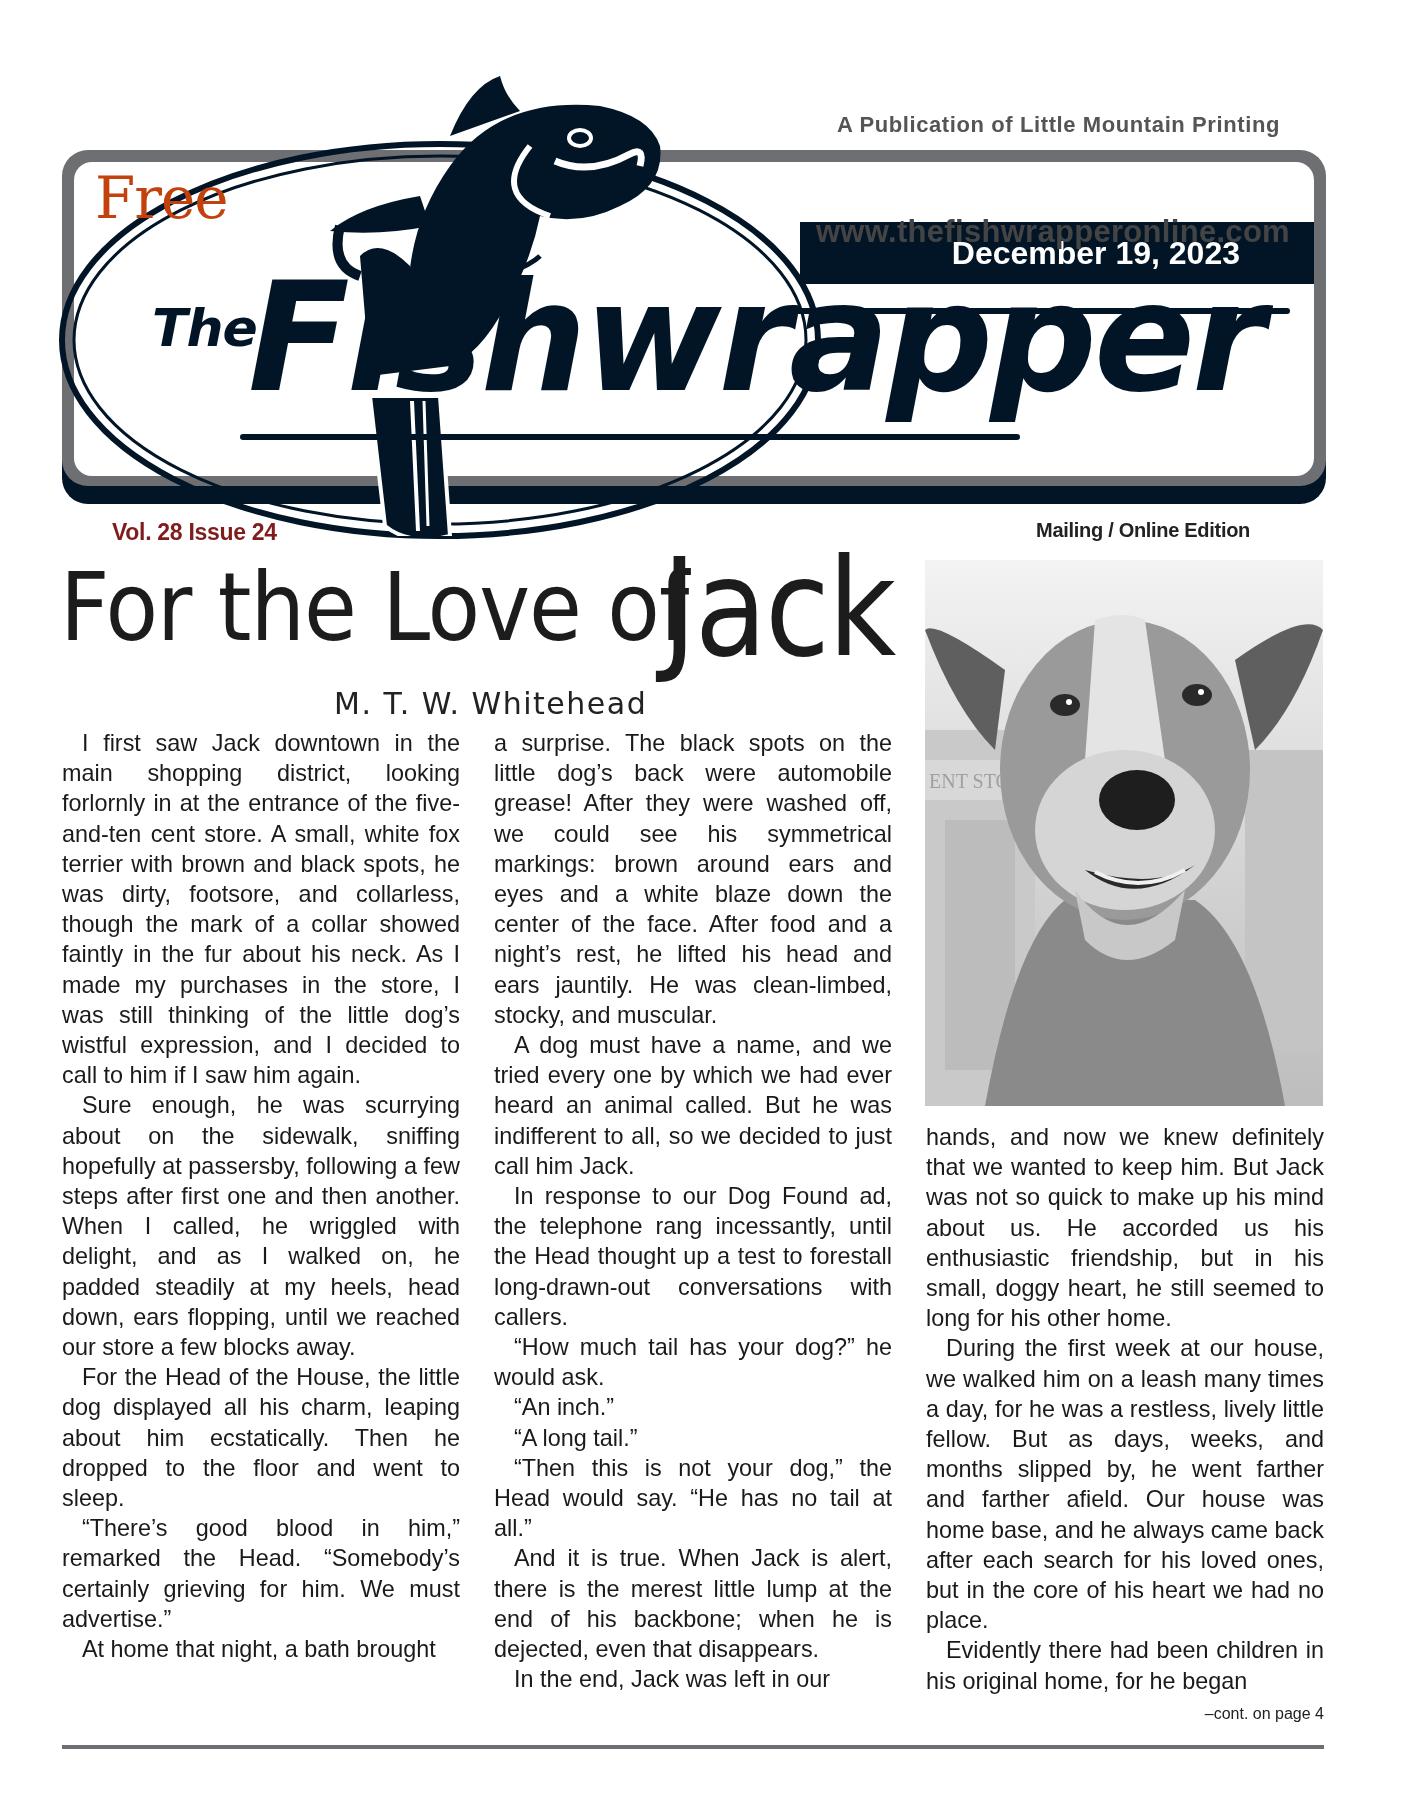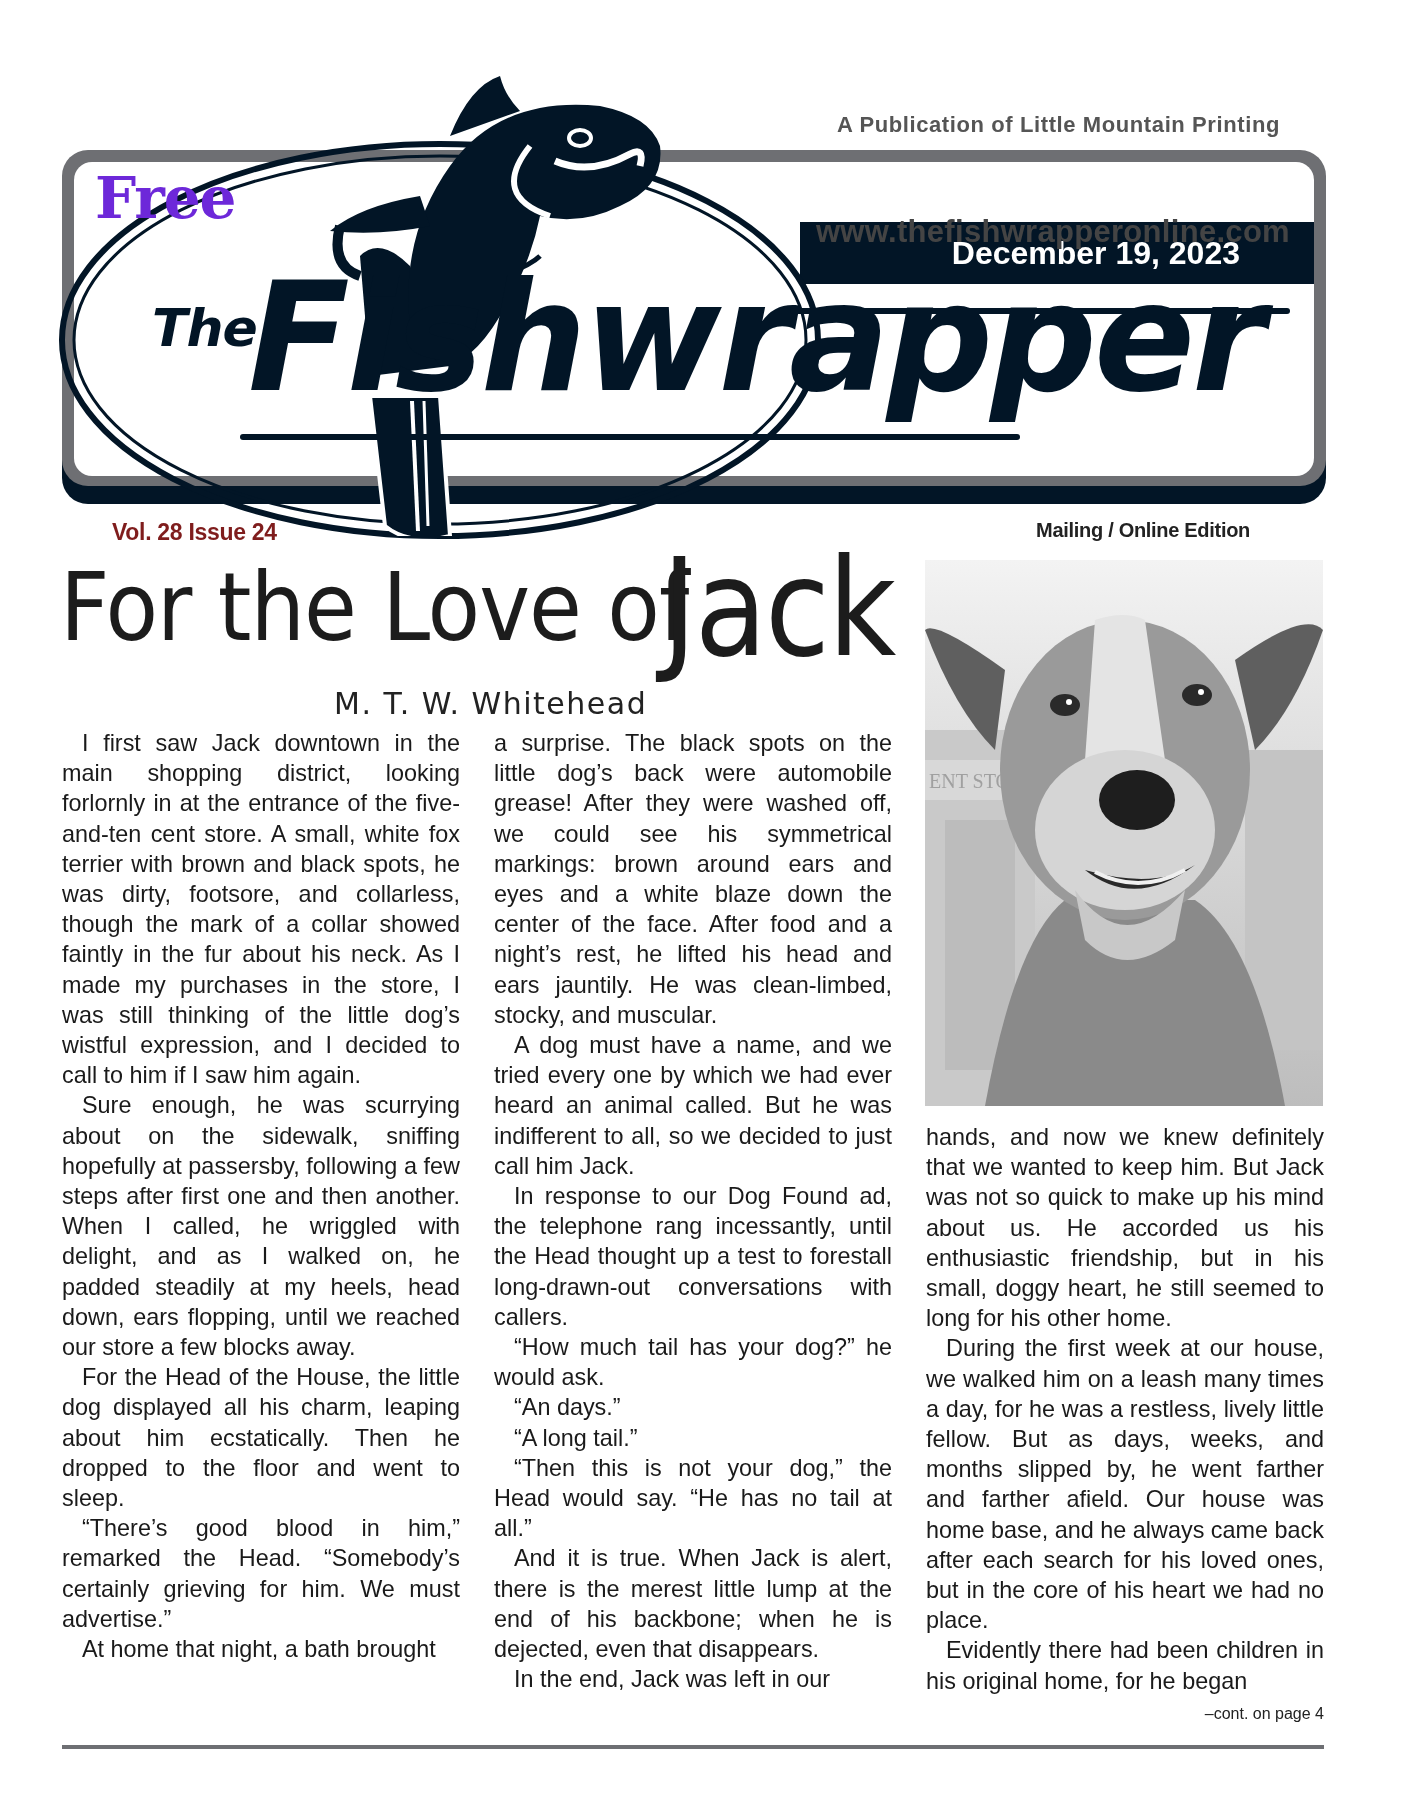--- a/index.html
+++ b/index.html
@@ -14,22 +14,22 @@
                  background: #021526; border-radius: 26px; }
   .mast-frame { position: absolute; left: 62px; top: 150px; width: 1264px; height: 336px;
                 background: #6e6f73; border-radius: 26px; }
   .mast-inner { position: absolute; left: 74px; top: 162px; width: 1240px; height: 314px;
                 background: #ffffff; border-radius: 18px; overflow: hidden; }
   .date-bar { position: absolute; left: 800px; top: 222px; width: 514px; height: 62px; background: #021526; }
   .date-text { position: absolute; left: 800px; top: 222px; width: 440px; height: 70px; line-height: 62px;
                text-align: right; color: #fff; font-weight: bold; font-size: 32px; }
   .website { position: absolute; left: 700px; top: 172px; width: 590px; text-align: right;
              font-weight: bold; font-size: 31px; color: #444; letter-spacing: 0.3px; margin-top: 42px; }
-  .free { position: absolute; left: 95px; top: 164px; font-family: "DejaVu Serif", serif; font-weight: bold;
-          font-size: 58px; color: #6d28d9; letter-spacing: -1px; text-align: center; }
+  .free { position: absolute; left: 95px; top: 164px; font-family: "DejaVu Serif", serif; font-weight: normal;
+          font-size: 58px; color: #c2410c; letter-spacing: -1px; text-align: center; }
   .oval-svg { position: absolute; left: 0; top: 0; }
   .the-word { position: absolute; left: 128px; top: 298px; font-family: "DejaVu Sans", sans-serif;
               font-style: italic; font-size: 52px; color: #021526; font-weight: bold; letter-spacing: -1px; margin-left: 24px; }
   .fishwrapper { position: absolute; left: 248px; top: 262px; font-family: "DejaVu Sans", sans-serif;
                  font-style: italic; font-size: 152px; line-height: 1; color: #021526; font-weight: bold;
                  letter-spacing: -3px; transform: scaleX(0.98); transform-origin: left top; }
   .underline-top { position: absolute; left: 790px; top: 308px; width: 500px; height: 6px; background: #021526; border-radius: 3px; }
   .underline-bot { position: absolute; left: 240px; top: 434px; width: 780px; height: 6px; background: #021526; border-radius: 3px; }
   .fish-logo { position: absolute; left: 300px; top: 66px; }
 
@@ -159,21 +159,21 @@
   <p>For the Head of the House, the little dog displayed all his charm, leaping about him ecstatically. Then he dropped to the floor and went to sleep.</p>
   <p>“There’s good blood in him,” remarked the Head. “Somebody’s certainly grieving for him. We must advertise.”</p>
   <p>At home that night, a bath brought</p>
 </div>
 
 <div class="col col2">
   <p class="noindent">a surprise. The black spots on the little dog’s back were automobile grease! After they were washed off, we could see his symmetrical markings: brown around ears and eyes and a white blaze down the center of the face. After food and a night’s rest, he lifted his head and ears jauntily. He was clean-limbed, stocky, and muscular.</p>
   <p>A dog must have a name, and we tried every one by which we had ever heard an animal called. But he was indifferent to all, so we decided to just call him Jack.</p>
   <p>In response to our Dog Found ad, the telephone rang incessantly, until the Head thought up a test to forestall long-drawn-out conversations with callers.</p>
   <p>“How much tail has your dog?” he would ask.</p>
-  <p>“An days.”</p>
+  <p>“An inch.”</p>
   <p>“A long tail.”</p>
   <p>“Then this is not your dog,” the Head would say. “He has no tail at all.”</p>
   <p>And it is true.  When Jack is alert, there is the merest little lump at the end of his backbone; when he is dejected, even that disappears.</p>
   <p>In the end, Jack was left in our</p>
 </div>
 
 <div class="col col3">
   <p class="noindent">hands, and now we knew definitely that we wanted to keep him. But Jack was not so quick to make up his mind about us. He accorded us his enthusiastic friendship, but in his small, doggy heart, he still seemed to long for his other home.</p>
   <p>During the first week at our house, we walked him on a leash many times a day, for he was a restless, lively little fellow. But as days, weeks, and months slipped by, he went farther and farther afield. Our house was home base, and he always came back after each search for his loved ones, but in the core of his heart we had no place.</p>
   <p>Evidently there had been children in his original home, for he began</p>

